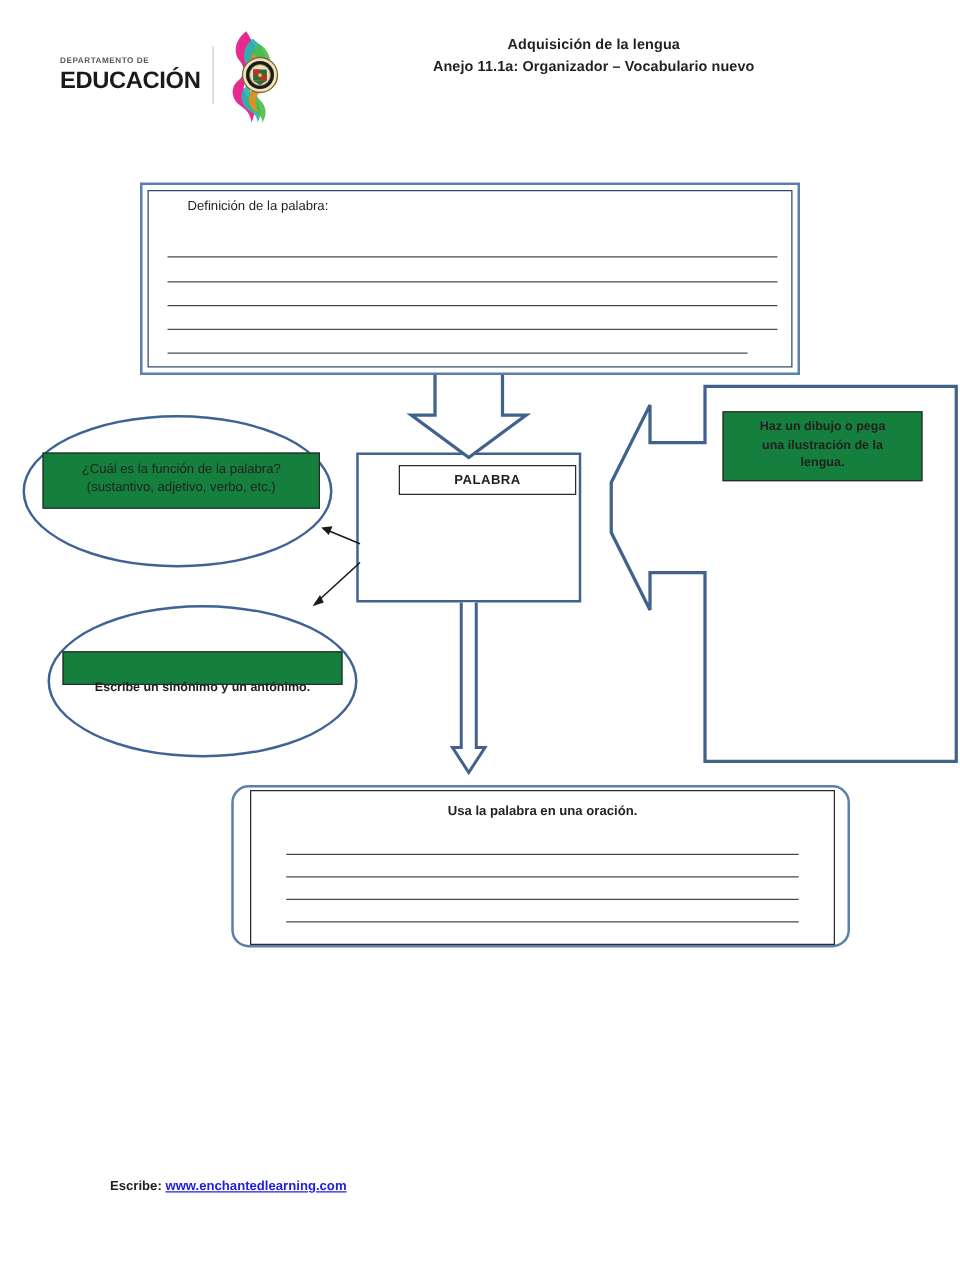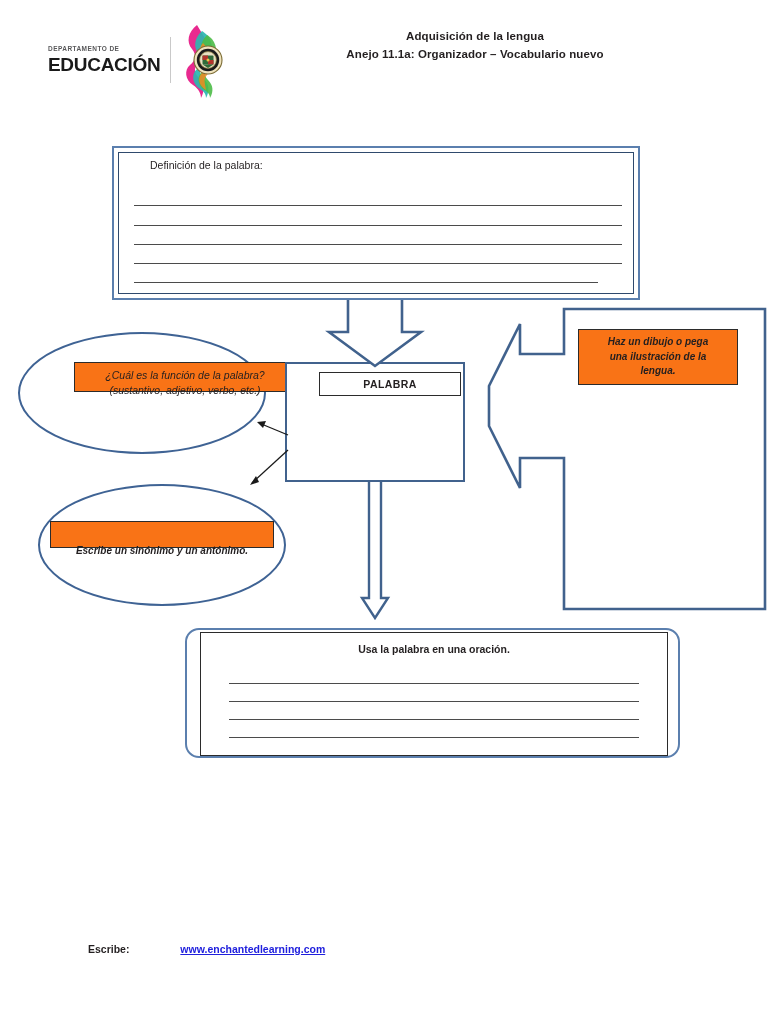--- a/index.html
+++ b/index.html
@@ -107,37 +107,35 @@
     border-radius: 50%;
     background: transparent;
     box-sizing: border-box;
   }
   #ellipse-funcion { left: 18px; top: 332px; width: 248px; height: 122px; }
   #ellipse-sinonimo { left: 38px; top: 484px; width: 248px; height: 122px; }
 
   .callout-box {
     position: absolute;
     border: 1.2px solid #2b2b2b;
-    background: #f97316;
+    background: #15803d;
     box-sizing: border-box;
     text-align: center;
-    font-style: italic;
   }
   .callout-box .line {
     font-size: 10.5px;
     font-weight: normal;
     color: #231f20;
     line-height: 1.45;
     white-space: nowrap;
   }
   #funcion-box {
     left: 34px; top: 362px;
-    width: 222px; height: 30px;
+    width: 222px; height: 45px;
     padding-top: 5px;
-    margin-left: 40px;
   }
   #sinonimo-box {
     left: 50px; top: 521px;
     width: 224px; height: 27px;
     padding-top: 22px;
   }
   #sinonimo-box .line { font-weight: bold; font-size: 10px; }
 
   
   #palabra-box {
@@ -215,21 +213,20 @@
     position: absolute;
     left: 88px; top: 943px;
     font-size: 10.5px;
     font-weight: bold;
     color: #231f20;
   }
   #footer-link {
     color: #2020dd;
     text-decoration: underline;
     font-weight: bold;
-    margin-left: 48px;
   }
 </style>
 </head>
 <body>
 
 <div id="header">
 
   <div id="logo-block">
     <div id="logo-text">
       <span id="logo-dept">DEPARTAMENTO DE</span>

